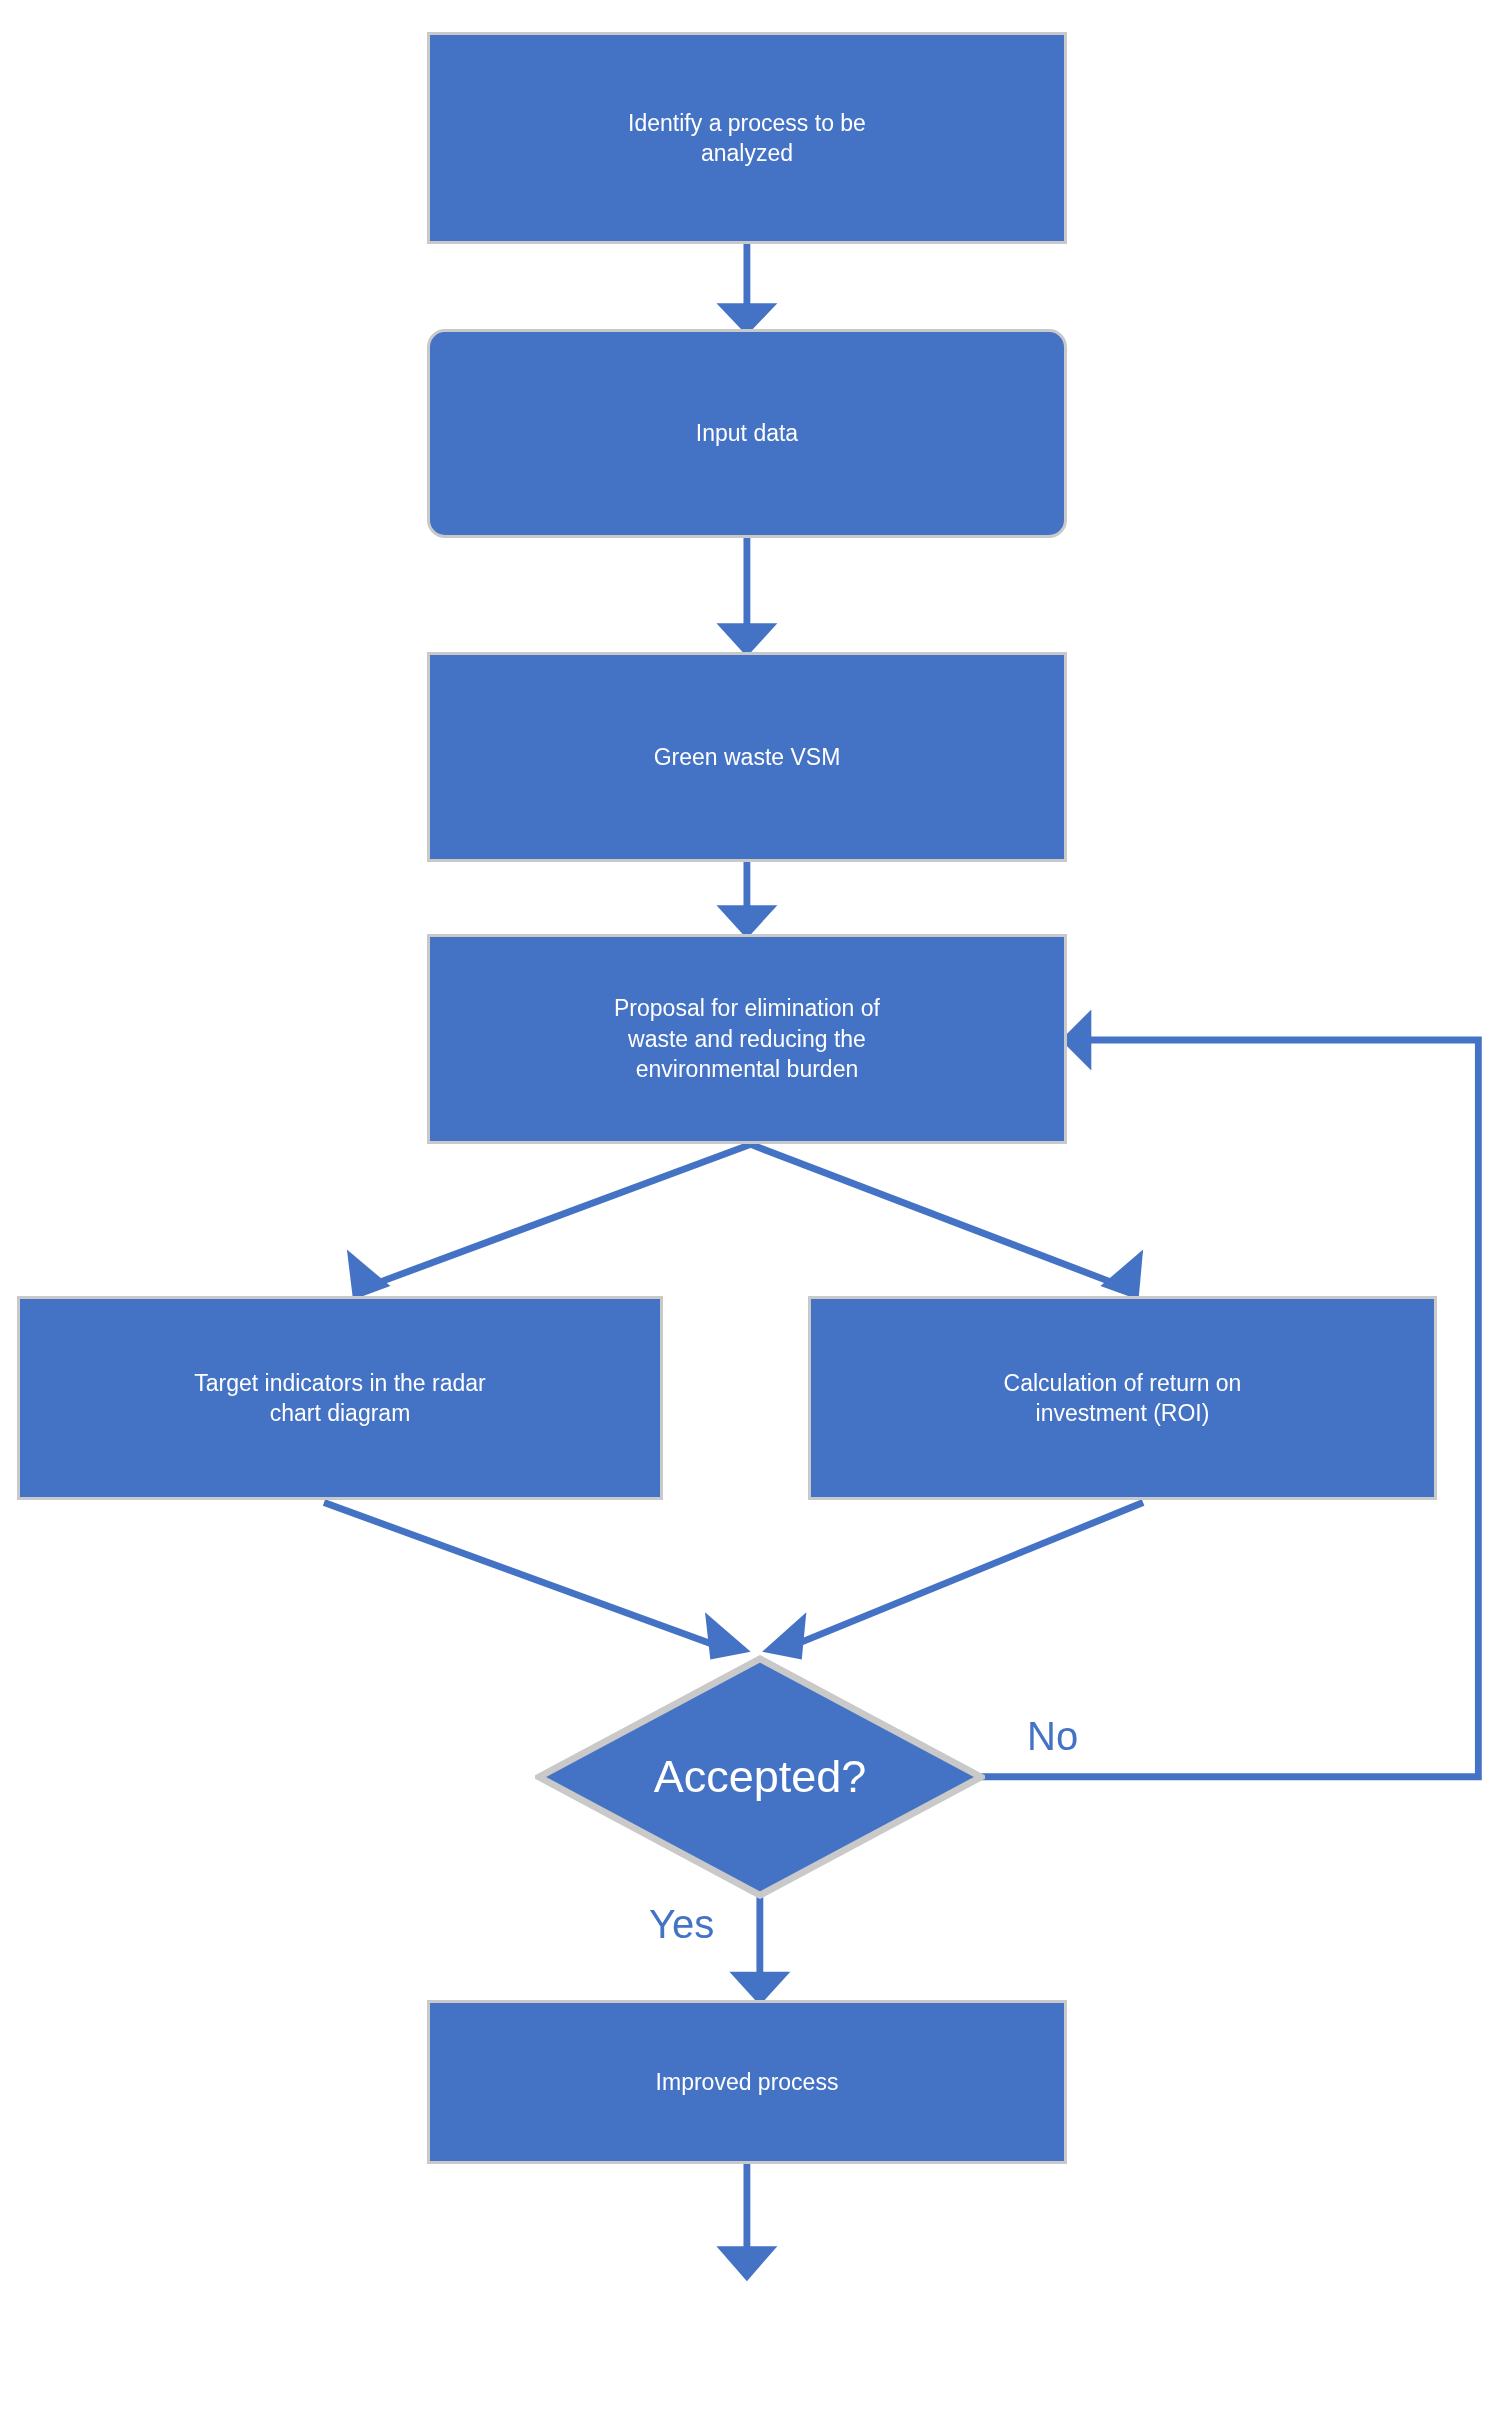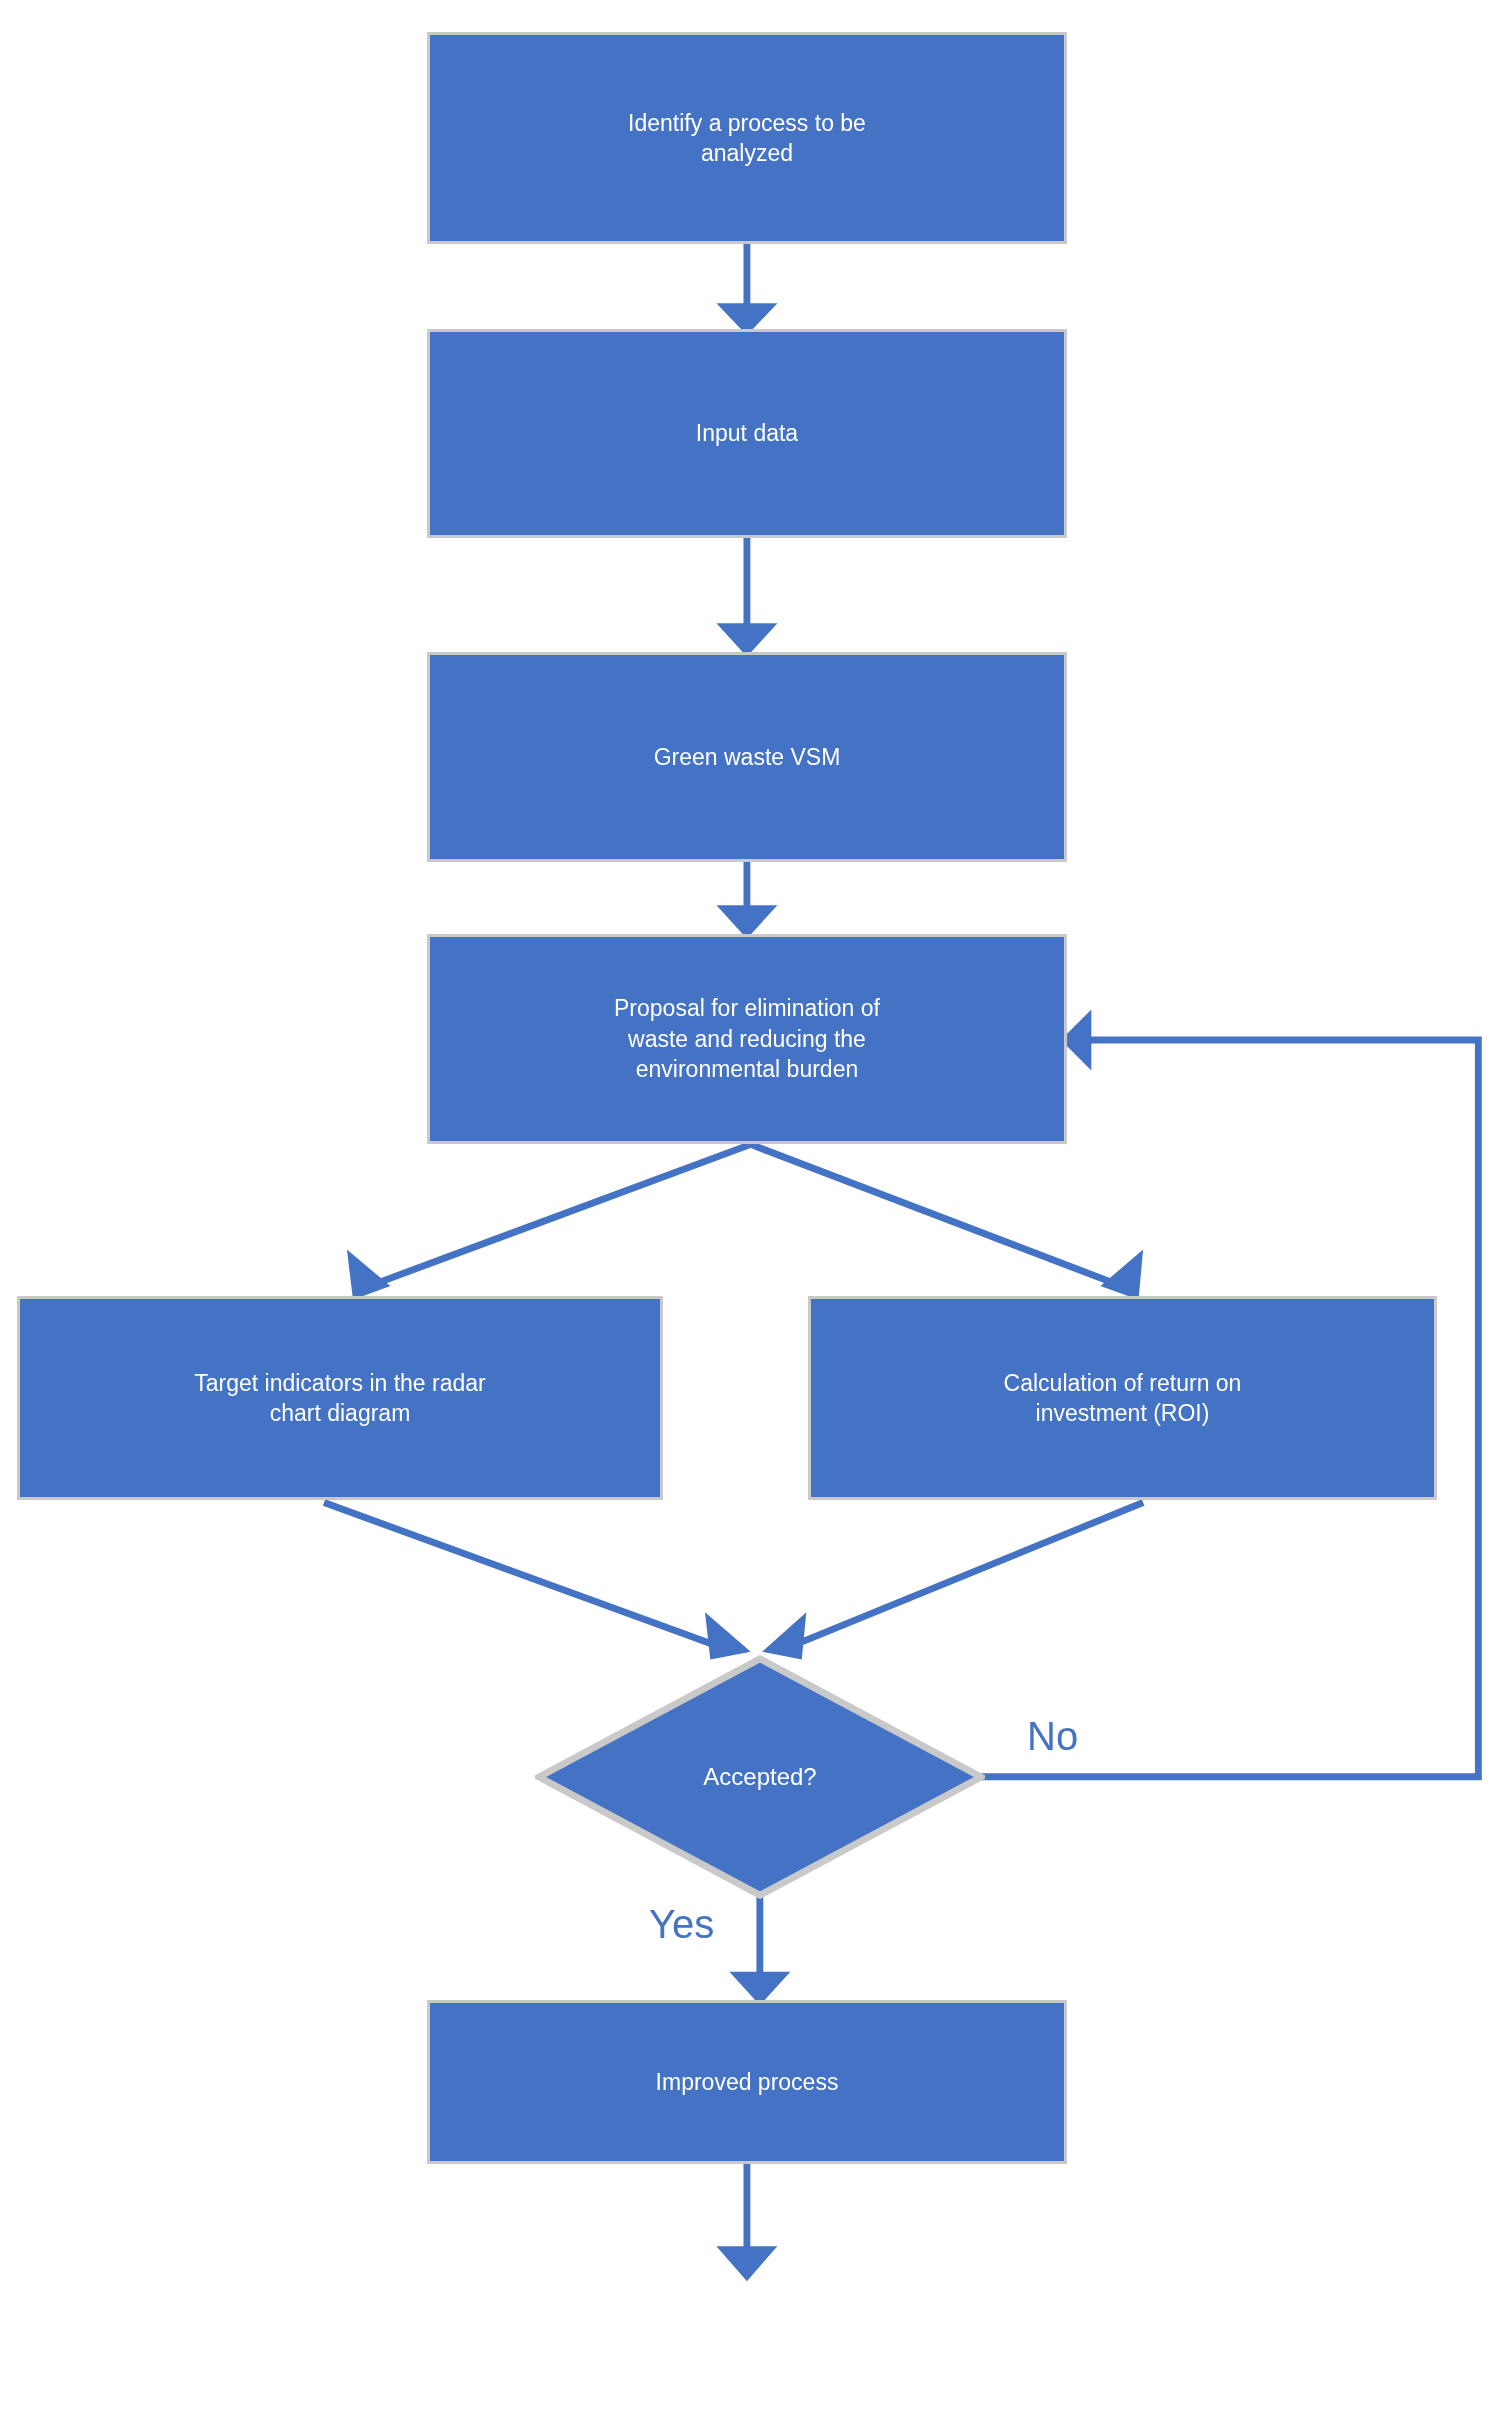--- a/index.html
+++ b/index.html
@@ -55,21 +55,21 @@
   .diamond-label {
     position: absolute;
     left: 0;
     top: 0;
     width: 100%;
     height: 100%;
     display: flex;
     align-items: center;
     justify-content: center;
     color: #ffffff;
-    font-size: 24px;
+    font-size: 45px;
     line-height: 1.32;
     text-align: center;
   }
   .edge-label {
     position: absolute;
     color: #4472C4;
     font-size: 40px;
     line-height: 1;
     z-index: 3;
     white-space: nowrap;
@@ -134,21 +134,21 @@
 
     <g>
       <line x1="980" y1="2840" x2="980" y2="2950" stroke="#4472C4" stroke-width="9"></line>
       <polygon points="940,2948 1020,2948 980,2994" fill="#4472C4"></polygon>
     </g>
   </svg>
 
   <div class="node" style="left:427px; top:32px; width:640px; height:212px;">Identify a process to be
 analyzed</div>
 
-  <div class="node" style="left:427px; top:329px; width:640px; height:209px;">Input data</div>
+  <div class="node" style="left:427px; top:329px; width:640px; height:209px;border-radius:18px;">Input data</div>
 
   <div class="node" style="left:427px; top:652px; width:640px; height:210px;">Green waste VSM</div>
 
   <div class="node" style="left:427px; top:934px; width:640px; height:210px;">Proposal for elimination of
 waste and reducing the
 environmental burden</div>
 
   <div class="node" style="left:808px; top:1296px; width:629px; height:204px;">Calculation of return on
 investment (ROI)</div>
 

